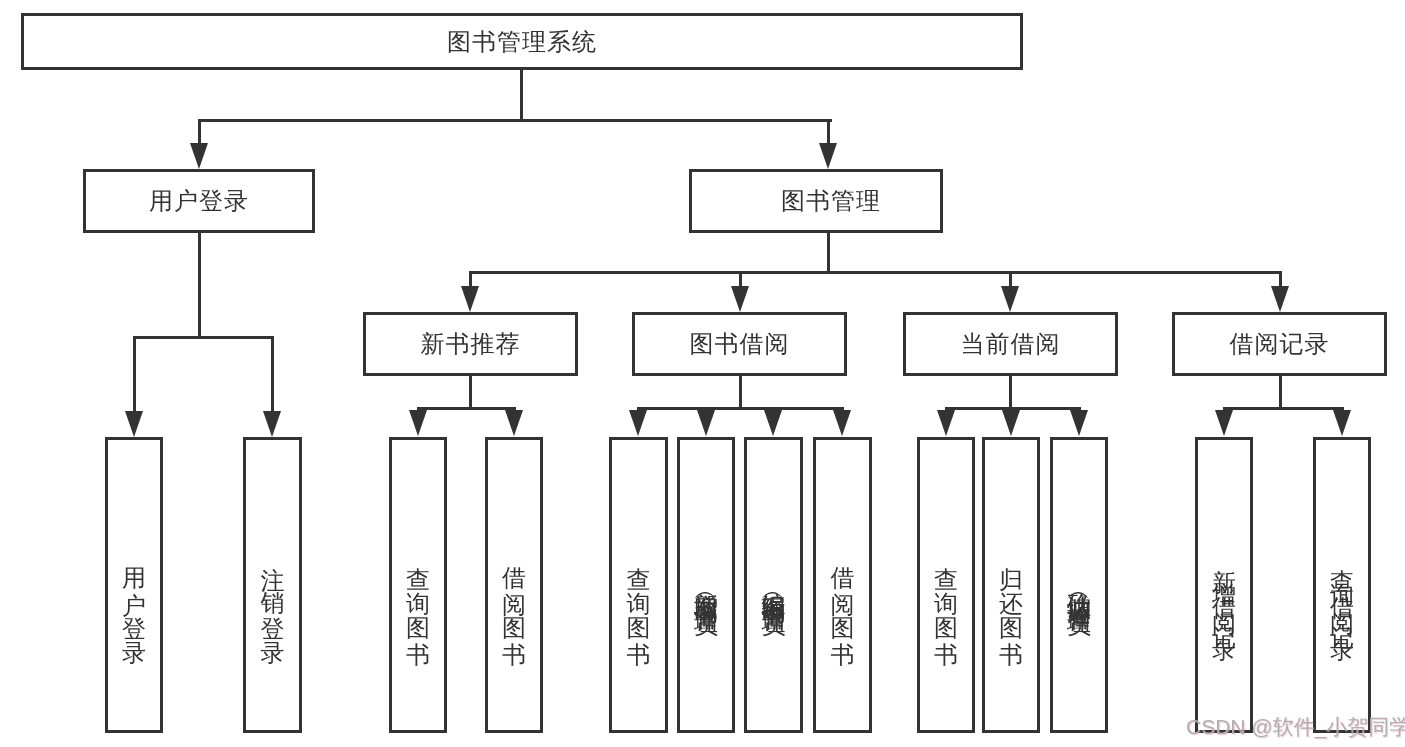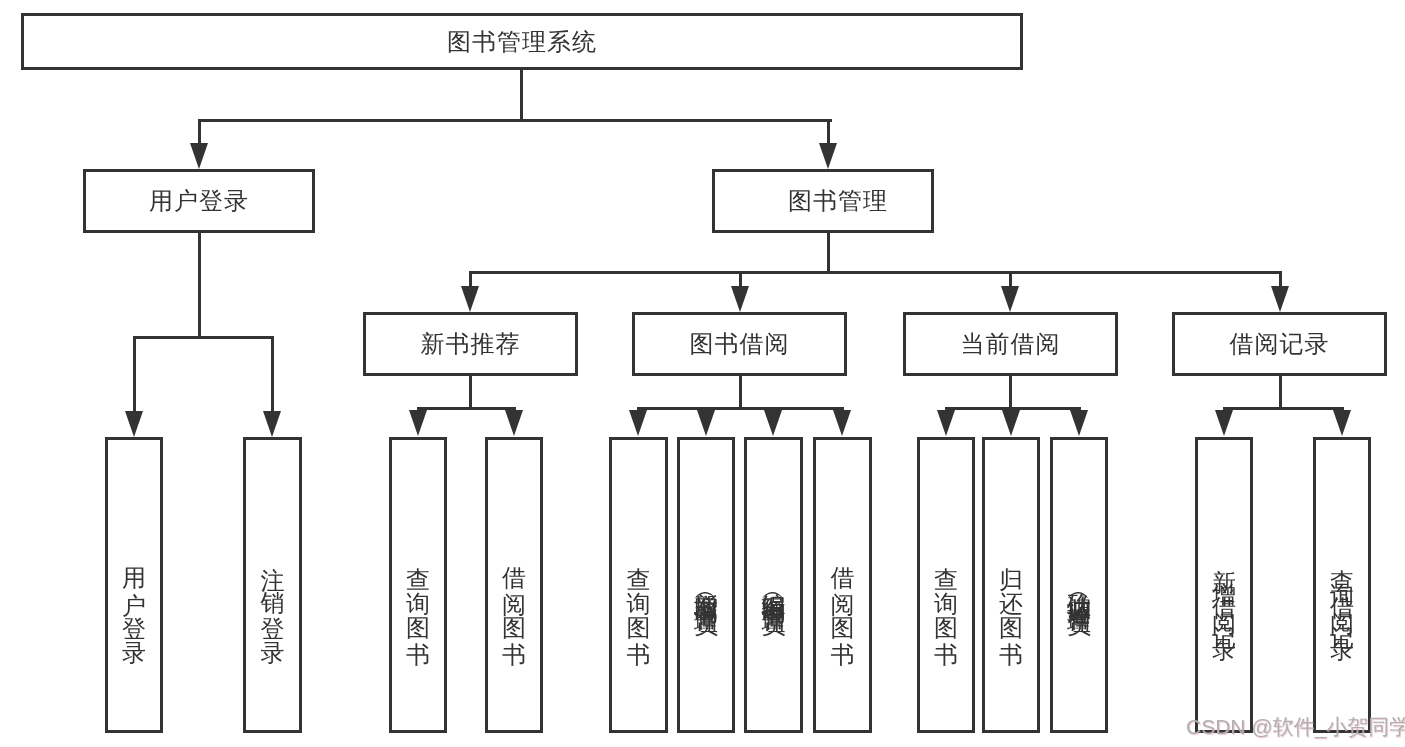--- a/index.html
+++ b/index.html
@@ -47,21 +47,21 @@
 
 <div class="canvas">
 
   <div class="box" style="left:21px;top:13px;width:1002px;height:57px;text-align:center;">
     <span>图书管理系统</span>
   </div>
 
   <div class="box" style="left:83px;top:169px;width:232px;height:64px;">
     <span>用户登录</span>
   </div>
-  <div class="box" style="left:712px;top:169px;width:222px;height:64px;padding-left:30px;">
+  <div class="box" style="left:689px;top:169px;width:254px;height:64px;padding-left:30px;">
     <span>图书管理</span>
   </div>
 
   <div class="box" style="left:632px;top:312px;width:215px;height:64px;">
     <span>图书借阅</span>
   </div>
   <div class="box" style="left:363px;top:312px;width:215px;height:64px;">
     <span>新书推荐</span>
   </div>
   <div class="box" style="left:1172px;top:312px;width:215px;height:64px;">

